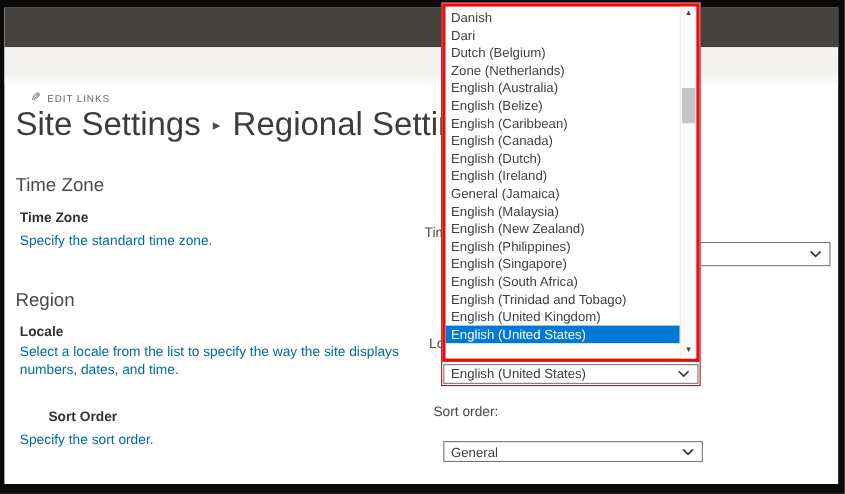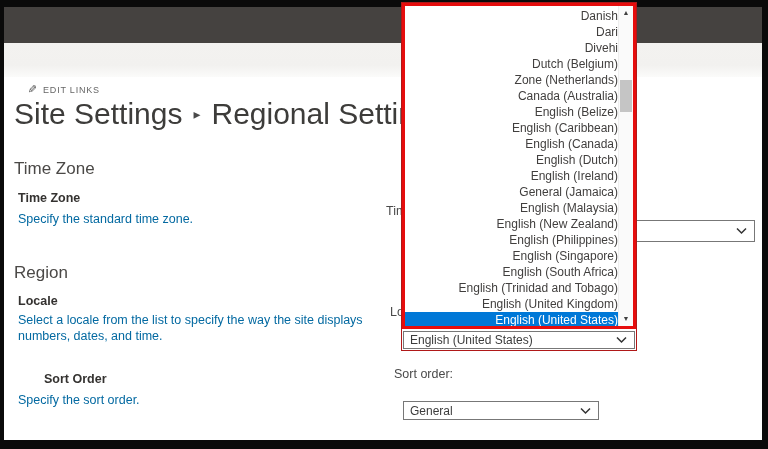--- a/index.html
+++ b/index.html
@@ -30,21 +30,21 @@
   .field-label { position:absolute; font-size:12.5px; color:#4a4a4a; }
 
   .sel { position:absolute; background:#fff; border:1px solid #777; display:flex; align-items:center;
          font-size:12px; color:#3c3c3c; padding-left:6px; cursor:pointer; }
   .sel .chev { position:absolute; right:7px; top:50%; transform:translateY(-50%); line-height:0; }
 
   
   .overlay { position:absolute; left:401px; top:2px; width:236px; z-index:20;
              background:#fff; border:1px solid #b01818; }
   .dd-list { position:relative; border:3px solid #e60d0d; height:326px; background:#fff; overflow:hidden; }
-  .dd-items { list-style:none; padding-top:2px;text-align:right; }
+  .dd-items { list-style:none; padding-top:2px; }
   .dd-items li { height:16px; line-height:16px; font-size:12px; color:#413f3e;
                  padding-left:5px; margin-right:15px; white-space:nowrap; overflow:hidden; cursor:default; }
   .dd-items li.selected { background:#0078d7; color:#fff; margin-right:15px; }
   .dd-scrollbar { position:absolute; right:0; top:0; bottom:0; width:15px; background:#fafafa;
                   border-left:1px solid #eee; }
   .scroll-btn { position:absolute; left:0; width:14px; height:14px; text-align:center;
                 font-size:7px; color:#404040; line-height:14px; cursor:pointer; }
   .scroll-btn.up { top:0; } .scroll-btn.down { bottom:0; }
   .dd-thumb { position:absolute; left:1px; width:12px; top:74px; height:32px; background:#c5c5c5; cursor:pointer; }
   .closed-select { position:relative; margin:2px 1px 1px 1px; height:18px; border:1px solid #777;
@@ -82,39 +82,38 @@
     <span class="chev">
       <svg width="11" height="7" viewBox="0 0 11 7">
           <path d="M1 1 L5.5 5.5 L10 1" fill="none" stroke="#333" stroke-width="1.5"></path>
         </svg>
     </span>
   </div>
 
   <div class="field-label" style="left:386px; top:298px;">Locale:</div>
 
   <div class="field-label" style="left:390px; top:360px;">Sort order:</div>
-  <div class="sel" style="left:399px; top:394px; width:196px; height:19px;">
+  <div class="sel" style="left:399px; top:394px; width:236px; height:19px;">
     <span>General</span>
     <span class="chev">
       <svg width="11" height="7" viewBox="0 0 11 7">
           <path d="M1 1 L5.5 5.5 L10 1" fill="none" stroke="#333" stroke-width="1.5"></path>
         </svg>
     </span>
   </div>
 </div>
 
 <div class="overlay">
   <div class="dd-list">
     <ul class="dd-items">
         <li>Danish</li>
         <li>Dari</li>
-        <li>Divehi</li>
         <li>Dutch (Belgium)</li>
         <li>Zone (Netherlands)</li>
-        <li>Canada (Australia)</li>
+        <li>English (Australia)</li>
         <li>English (Belize)</li>
         <li>English (Caribbean)</li>
         <li>English (Canada)</li>
         <li>English (Dutch)</li>
         <li>English (Ireland)</li>
         <li>General (Jamaica)</li>
         <li>English (Malaysia)</li>
         <li>English (New Zealand)</li>
         <li>English (Philippines)</li>
         <li>English (Singapore)</li>

